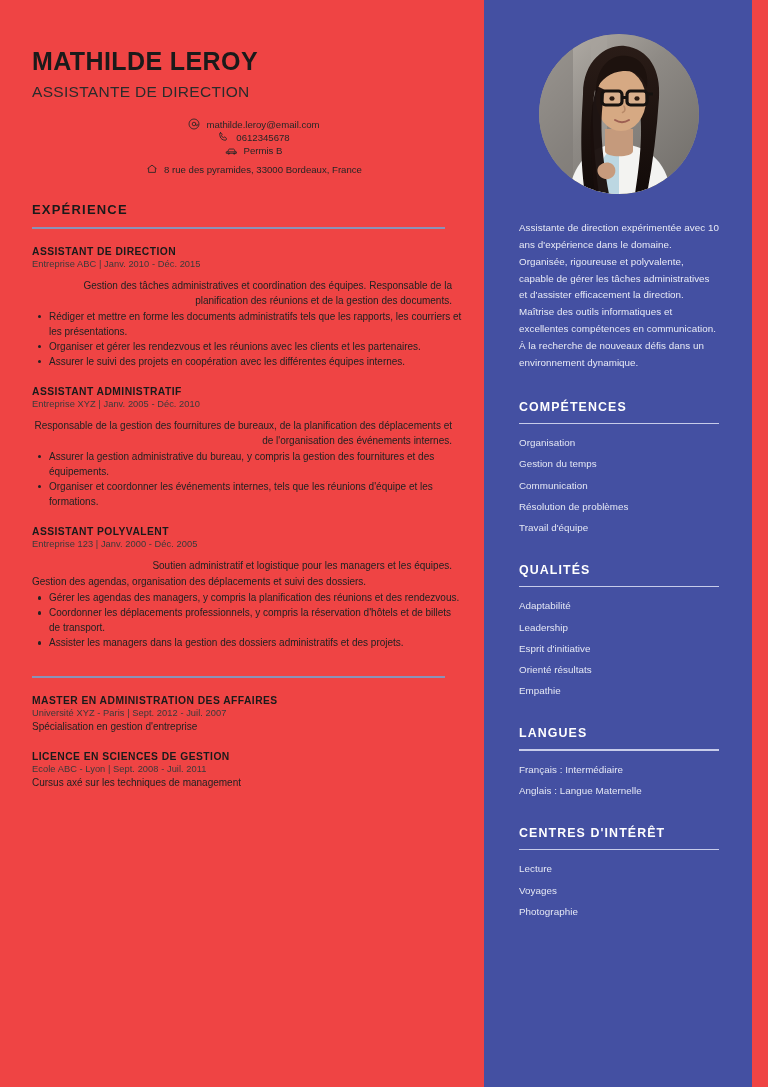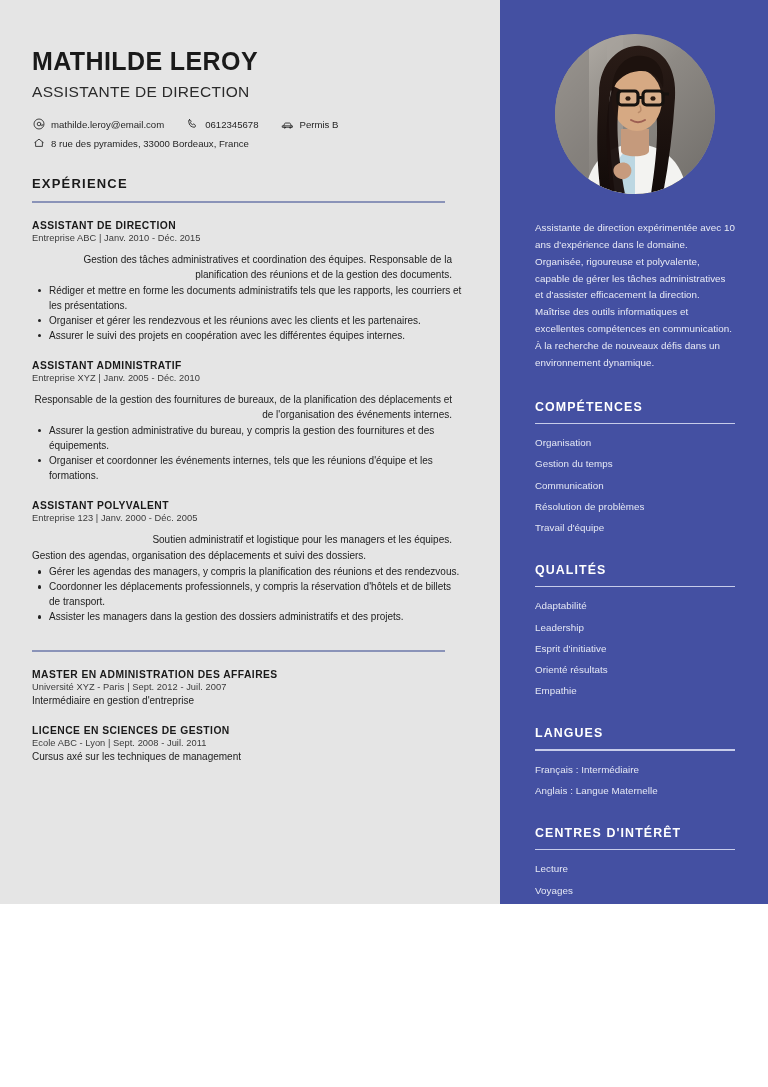--- a/index.html
+++ b/index.html
@@ -8,22 +8,22 @@
     width: 768px;
     height: 1087px;
     background: #ffffff;
     font-family: "Liberation Sans", "DejaVu Sans", sans-serif;
     -webkit-font-smoothing: antialiased;
   }
 
   .page {
     position: relative;
     width: 768px;
-    height: 904px;
-    background: #e5e5e5;
+    height: 1087px;
+    background: #ef4444;
     overflow: hidden;
     text-decoration: underline;
   }
 
   
   .main-col {
     position: absolute;
     left: 0; top: 0;
     width: 497px;
     height: 1087px;
@@ -46,20 +46,21 @@
     color: #2b2b2b;
   }
 
   .contact-block { margin-top: 17px; }
 
   .contact-row {
     display: flex;
     align-items: center;
     flex-wrap: nowrap;
     margin-bottom: 6px;
+    flex-direction: column;
   }
 
   .contact-item {
     display: flex;
     align-items: center;
     margin-right: 22px;
     font-size: 9.6px;
     color: #262626;
     white-space: nowrap;
   }
@@ -144,21 +145,21 @@
     left: -11px;
     top: 6px;
     width: 3.2px; height: 3.2px;
     border-radius: 50%;
     background: #222222;
   }
 
   
   .sidebar {
     position: absolute;
-    right: 0; top: 0;
+    right: 16px; top: 0;
     width: 268px;
     height: 1087px;
     background: #4450a2;
     color: #ffffff;
     padding: 0 33px 0 35px;
   }
 
   .photo-wrap {
     margin: 34px auto 0 auto;
     width: 160px; height: 160px;
@@ -302,21 +303,21 @@
         </ul>
       </div>
     </div>
 
     <div class="section">
       <div class="section-rule"></div>
 
       <div class="entry">
         <div class="entry-title">MASTER EN ADMINISTRATION DES AFFAIRES</div>
         <div class="entry-meta">Université XYZ - Paris | Sept. 2012 - Juil. 2007</div>
-        <div class="entry-sub">Intermédiaire en gestion d'entreprise</div>
+        <div class="entry-sub">Spécialisation en gestion d'entreprise</div>
       </div>
 
       <div class="entry">
         <div class="entry-title">LICENCE EN SCIENCES DE GESTION</div>
         <div class="entry-meta">Ecole ABC - Lyon | Sept. 2008 - Juil. 2011</div>
         <div class="entry-sub">Cursus axé sur les techniques de management</div>
       </div>
     </div>
 
   </div>

